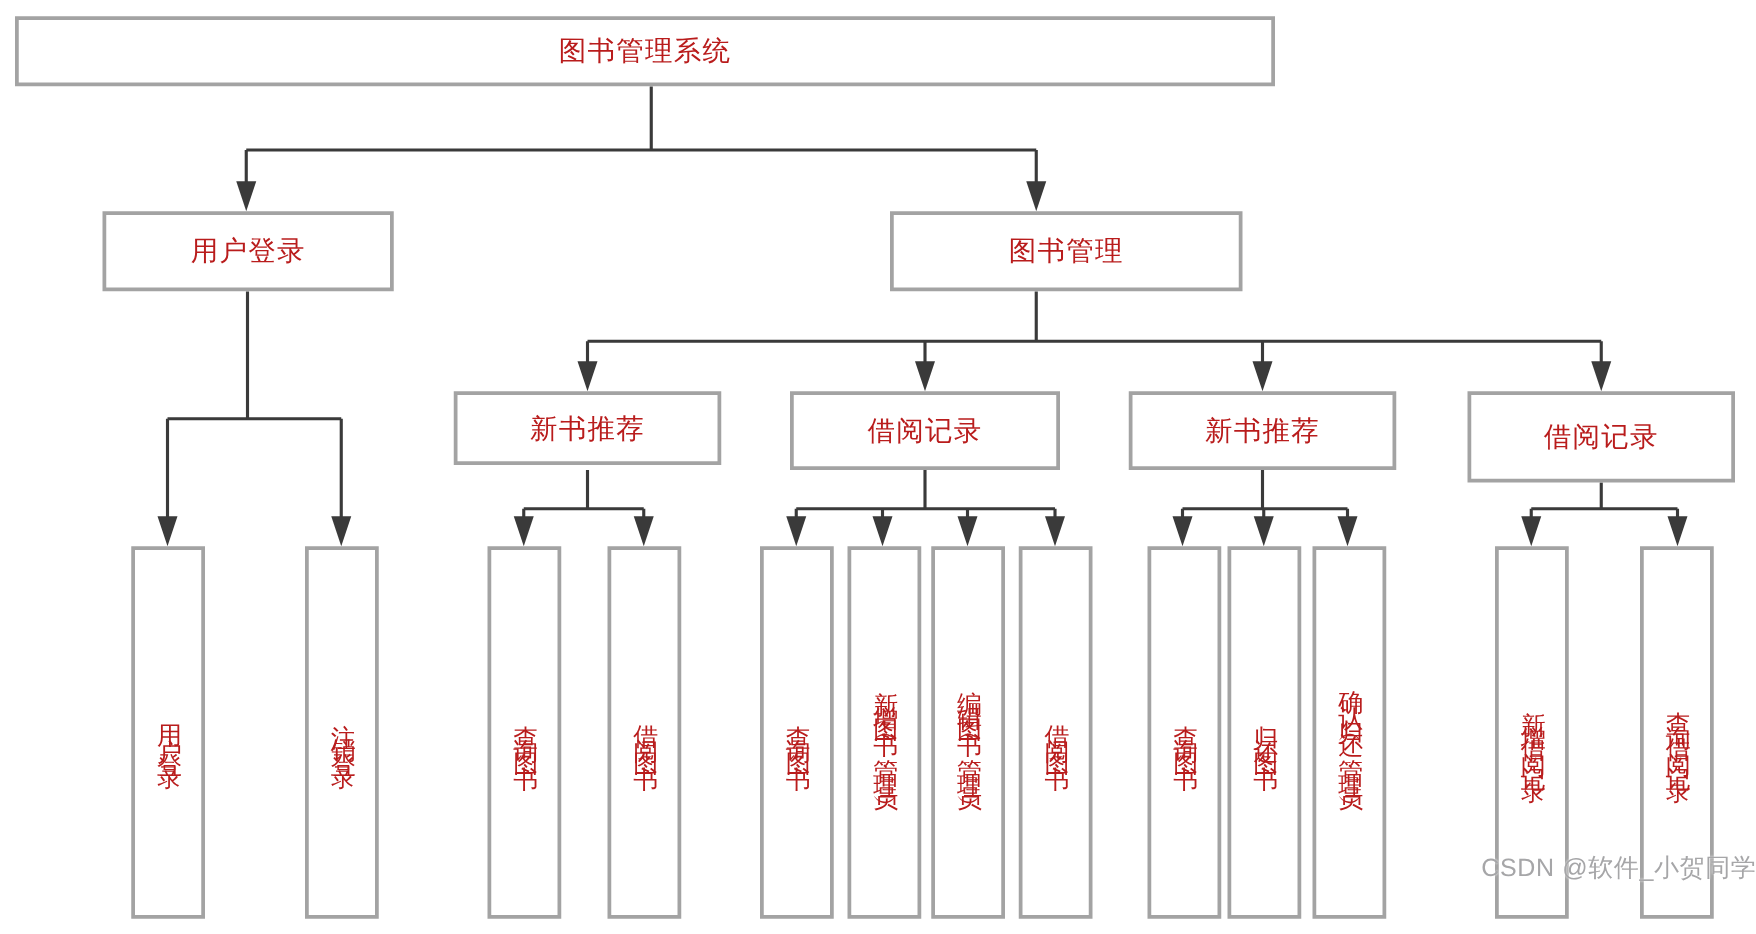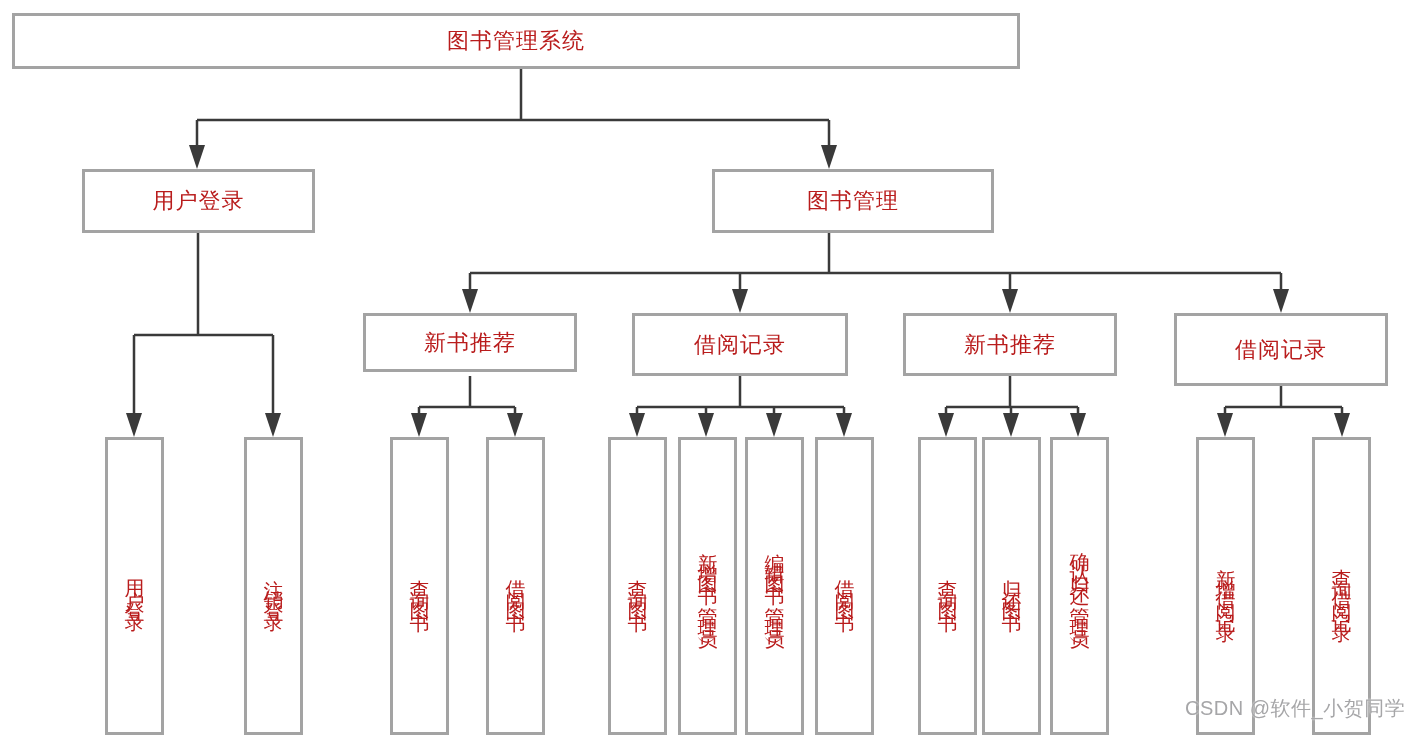--- a/index.html
+++ b/index.html
@@ -41,21 +41,21 @@
     writing-mode: vertical-lr;
     text-orientation: mixed;
     font-size: 20px;
     letter-spacing: 11px;
     line-height: 1.05;
     white-space: nowrap;
   }
   .watermark {
     position: absolute;
     left: 1185px;
-    top: 695px;
+    top: 681px;
     font-size: 20px;
     color: #a6a6a8;
     letter-spacing: 0.5px;
     white-space: nowrap;
     z-index: 6;
     text-shadow: 0 0 2px #ffffff;
   }
 </style>
 </head>
 <body>

